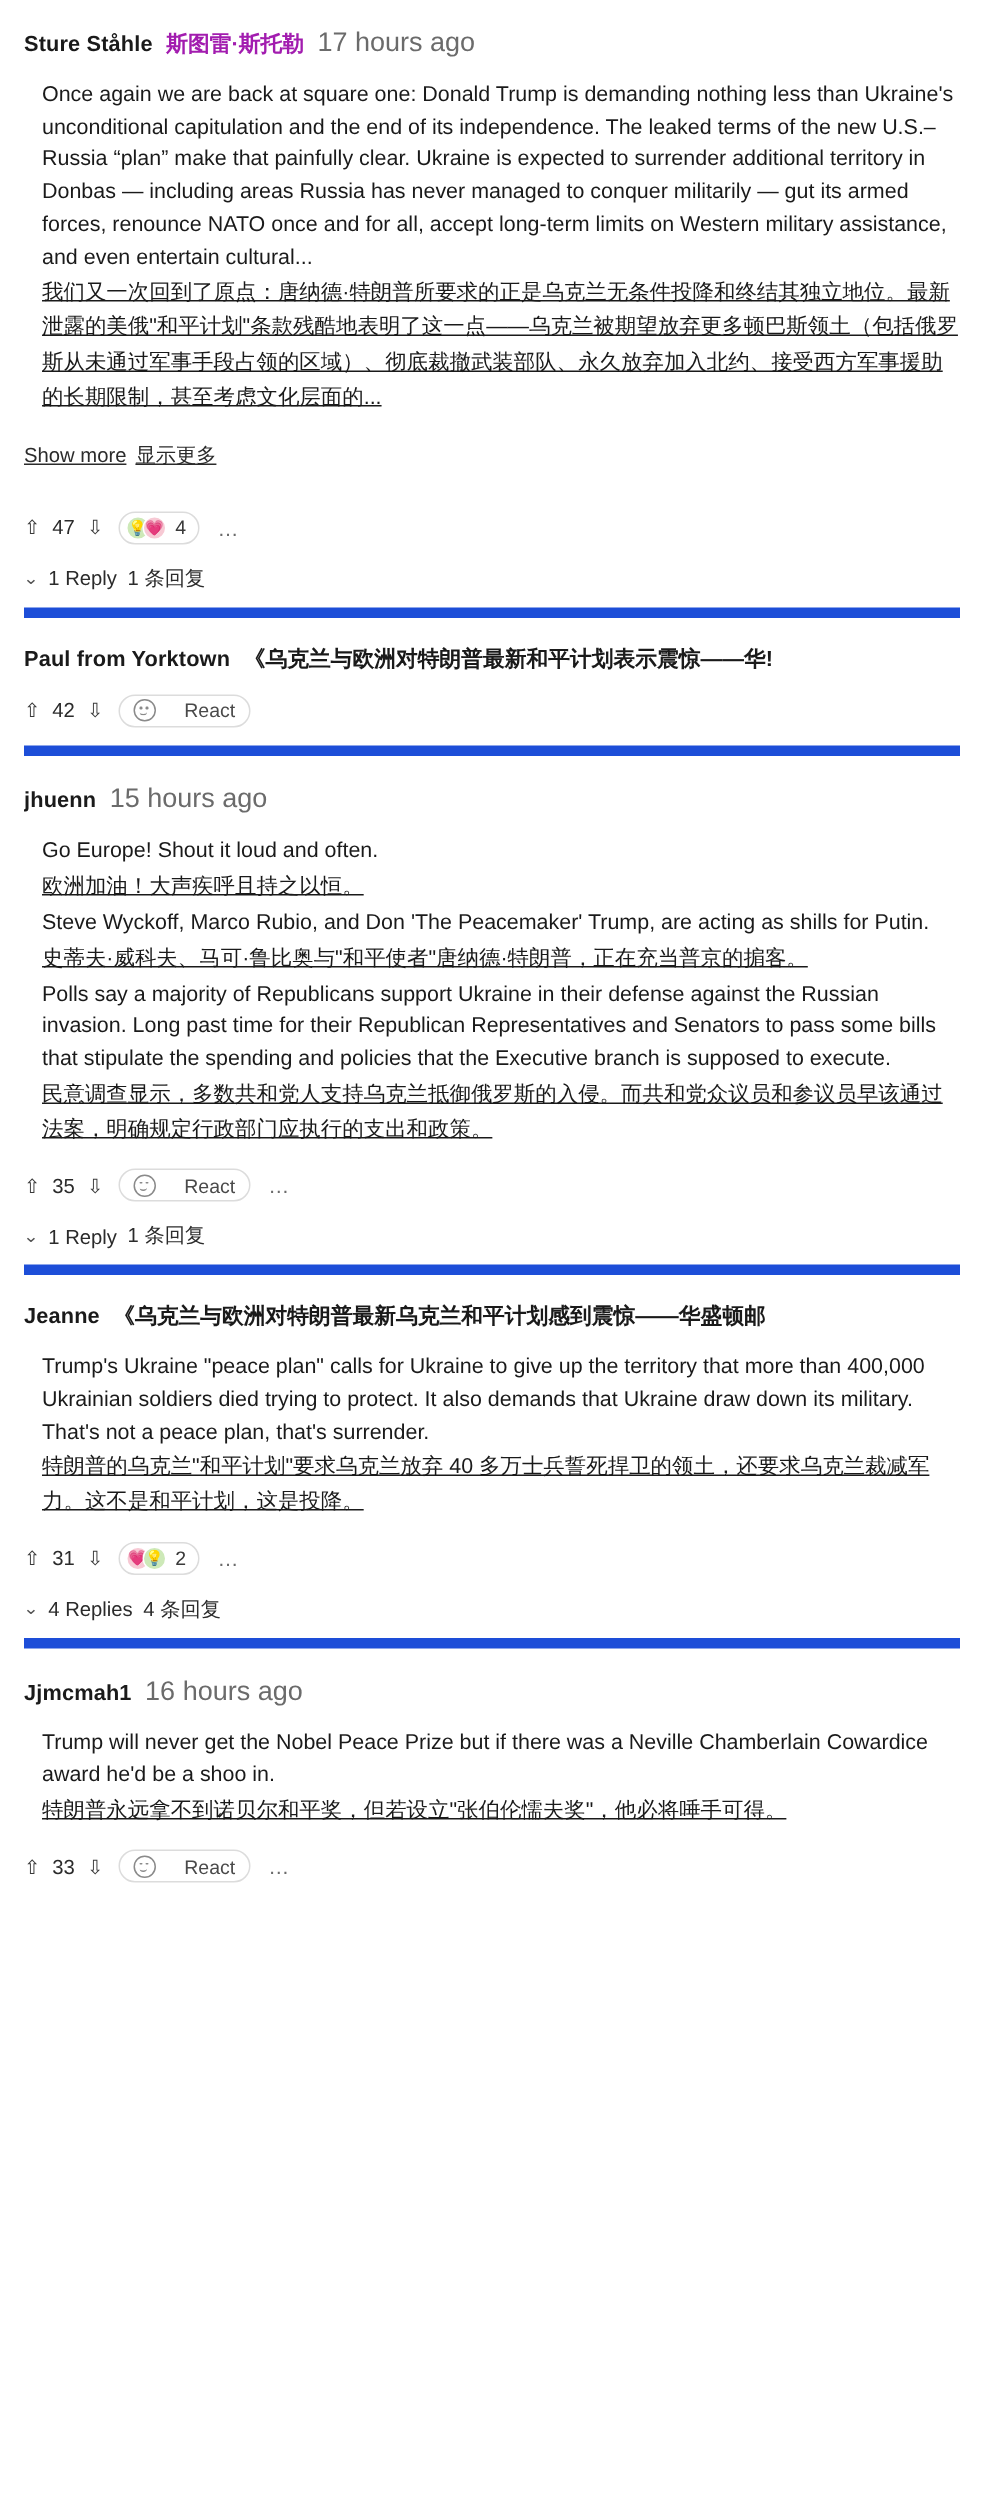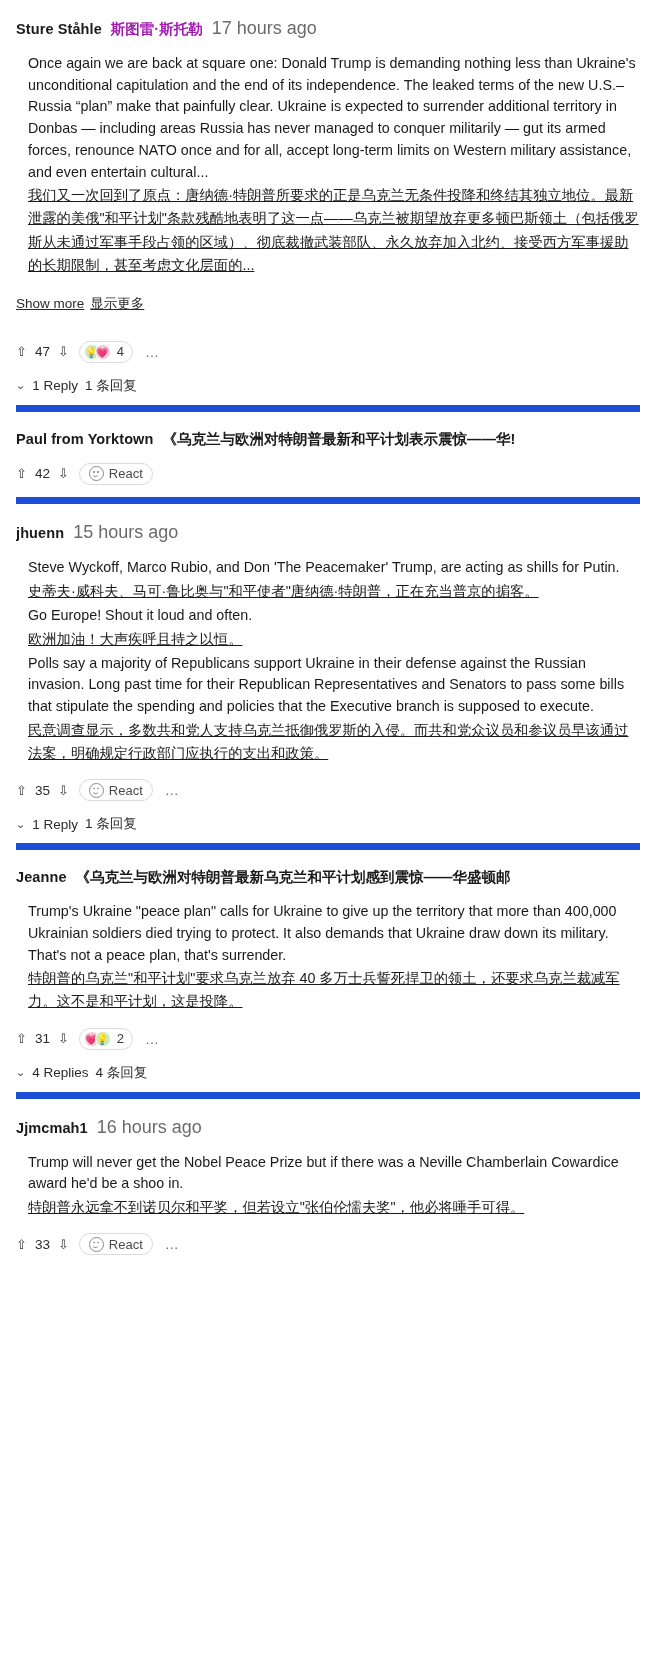--- a/index.html
+++ b/index.html
@@ -111,21 +111,21 @@
     border-radius: 14px;
     padding: 2px 8px 2px 4px;
     height: 22px;
     background: #fff;
     cursor: pointer;
   }
   .react-pill.plain {
     padding: 2px 9px;
     color: #4a4a4a;
     font-size: 13px;
-    gap: 5px;
+    gap: 19px;
   }
   .emoji-stack {
     display: flex;
     align-items: center;
   }
   .emoji {
     width: 16px;
     height: 16px;
     border-radius: 50%;
     display: inline-block;
@@ -248,26 +248,26 @@
       </div>
     </div>
   </div>
 
   <div class="comment">
     <div class="comment-head">
       <span class="author">jhuenn</span>
       <span class="timestamp">15 hours ago</span>
     </div>
     <div class="para-block">
+      <p class="body-en">Go Europe! Shout it loud and often.</p>
+      <p class="body-cn">欧洲加油！大声疾呼且持之以恒。</p>
+    </div>
+    <div class="para-block">
       <p class="body-en">Steve Wyckoff, Marco Rubio, and Don 'The Peacemaker' Trump, are acting as shills for Putin.</p>
       <p class="body-cn">史蒂夫·威科夫、马可·鲁比奥与"和平使者"唐纳德·特朗普，正在充当普京的掮客。</p>
-    </div>
-    <div class="para-block">
-      <p class="body-en">Go Europe! Shout it loud and often.</p>
-      <p class="body-cn">欧洲加油！大声疾呼且持之以恒。</p>
     </div>
     <div class="para-block">
       <p class="body-en">Polls say a majority of Republicans support Ukraine in their defense against the Russian invasion. Long past time for their Republican Representatives and Senators to pass some bills that stipulate the spending and policies that the Executive branch is supposed to execute.</p>
       <p class="body-cn">民意调查显示，多数共和党人支持乌克兰抵御俄罗斯的入侵。而共和党众议员和参议员早该通过法案，明确规定行政部门应执行的支出和政策。</p>
     </div>
     <div class="actions">
       <div class="votes">
         <span class="arrow">⇧</span>
         <span class="vote-count">35</span>
         <span class="arrow">⇩</span>

